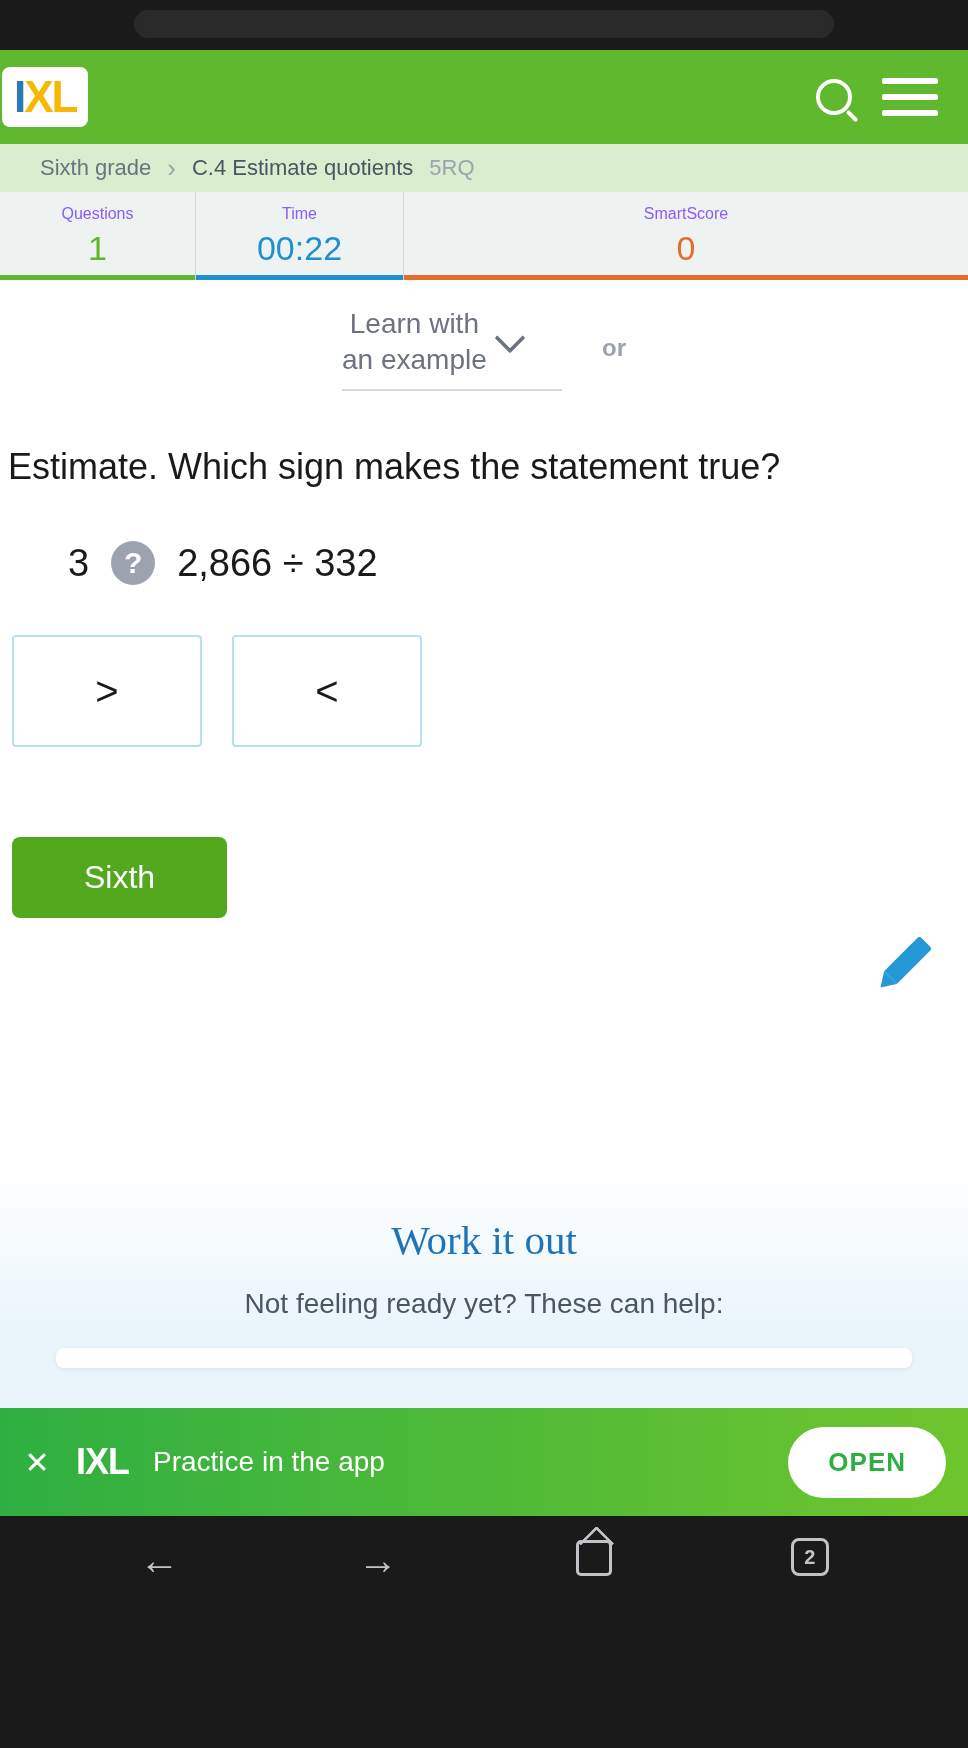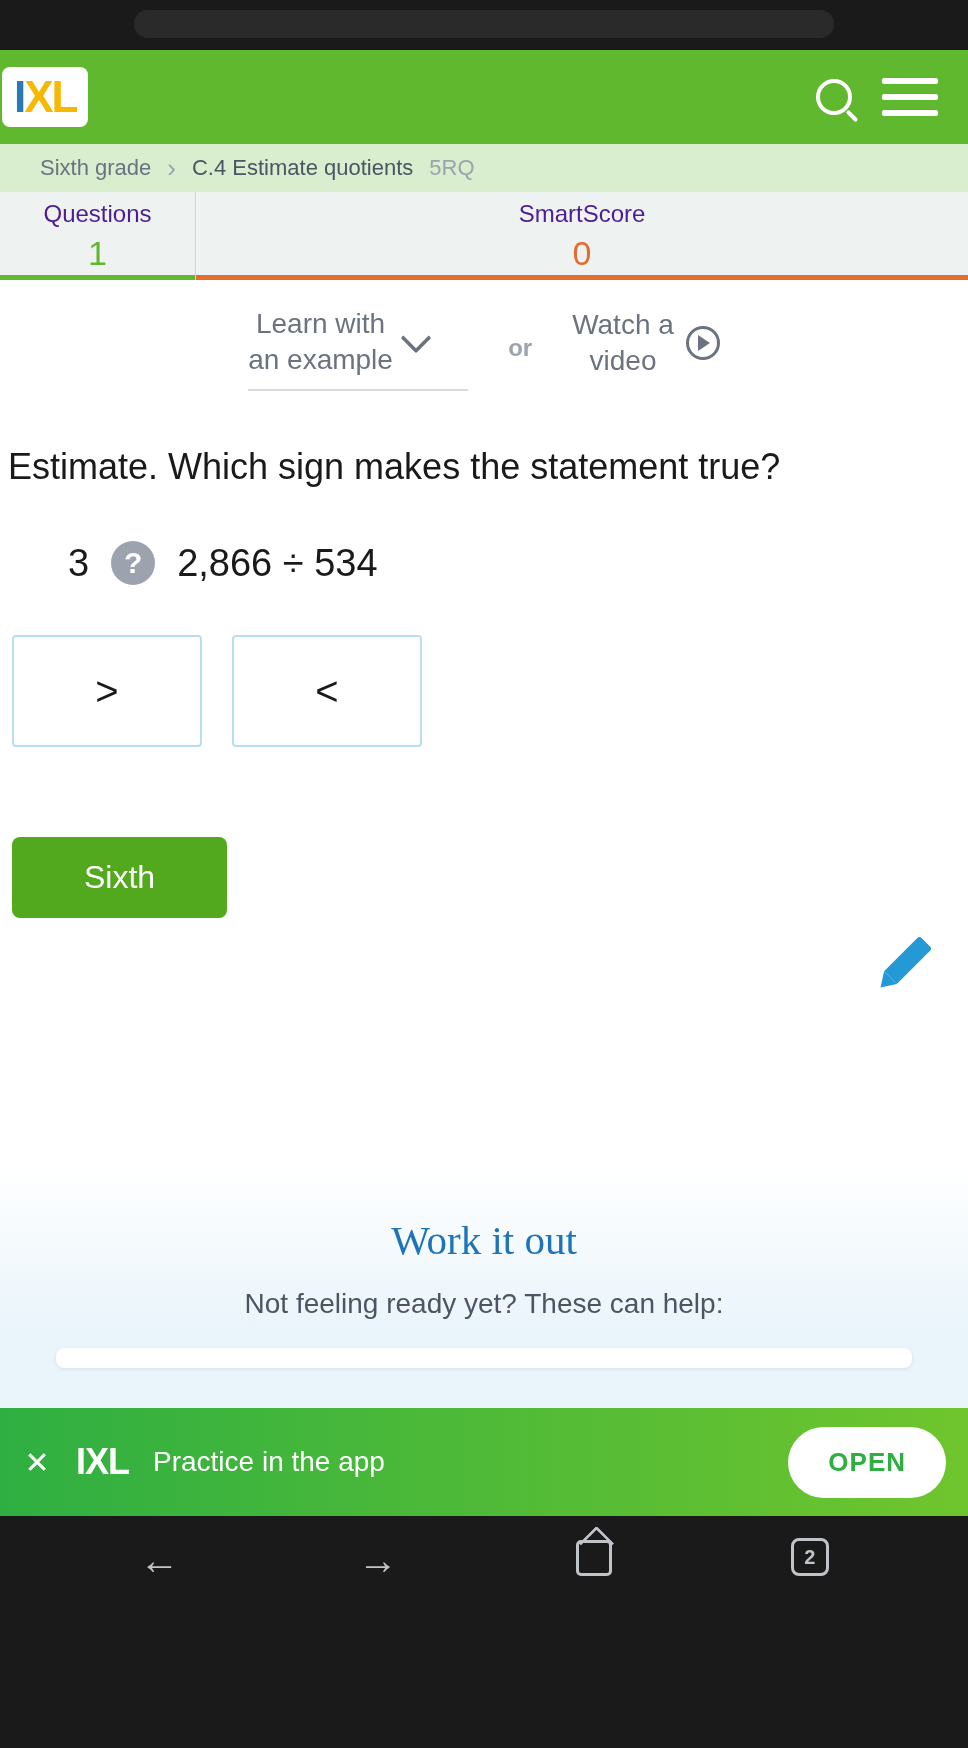--- a/index.html
+++ b/index.html
@@ -85,21 +85,21 @@
   flex-direction: column;
   align-items: center;
   justify-content: center;
   border-right: 1px solid #d0d8d4;
   position: relative;
 }
 .stat-box:last-child { border-right: none; }
 .stat-q { flex: 0 0 196px; }
 .stat-t { flex: 0 0 208px; }
 .stat-s { flex: 1; }
-.stat-label { color: #4c1d95; font-size: 24px; margin-bottom: 6px; }
+.stat-label { color: #8b5cf6; font-size: 16px; margin-bottom: 6px; }
 .stat-val { font-size: 34px; font-weight: 400; }
 .stat-q .stat-val { color: #5fb82e; }
 .stat-t .stat-val { color: #1e90cf; font-variant-numeric: tabular-nums; }
 .stat-s .stat-val { color: #e66b2e; }
 .stat-bar {
   position: absolute;
   bottom: 0; left: 0; right: 0;
   height: 5px;
 }
 .stat-q .stat-bar { background: #5fb82e; }
@@ -317,49 +317,47 @@
   <span class="bc-skill">C.4 Estimate quotients</span>
   <span class="bc-code">5RQ</span>
 </div>
 
 <div class="stats-row">
   <div class="stat-box stat-q">
     <div class="stat-label">Questions</div>
     <div class="stat-val">1</div>
     <div class="stat-bar"></div>
   </div>
+  <div class="stat-box stat-t">
+    <div class="stat-label">Time</div>
+    <div class="stat-val">00:22</div>
+    <div class="stat-bar"></div>
+  </div>
   <div class="stat-box stat-s">
     <div class="stat-label">SmartScore</div>
     <div class="stat-val">0</div>
     <div class="stat-bar"></div>
   </div>
 </div>
 
 <div class="help-row">
   <div class="help-link example">
     <span style="white-space:pre-line">Learn with
 an example</span>
     <span class="chevron-down"></span>
   </div>
   <span class="or-text">or</span>
-  <div class="help-link">
-    <span style="white-space:pre-line">Watch a
-video</span>
-    <span class="play-circle">
-        <span class="play-tri"></span>
-      </span>
-  </div>
 </div>
 
 <div class="question-area">
   <div class="q-text">Estimate. Which sign makes the statement true?</div>
   <div class="q-expr">
     <span>3</span>
     <span class="q-mark">?</span>
-    <span>2,866 ÷ 534</span>
+    <span>2,866 ÷ 332</span>
   </div>
   <div class="choices">
     <div class="choice">&gt;</div>
     <div class="choice">&lt;</div>
   </div>
   <button class="submit-btn">Sixth</button>
 </div>
 
 <div class="pencil">
   <div class="pencil-body"></div>

